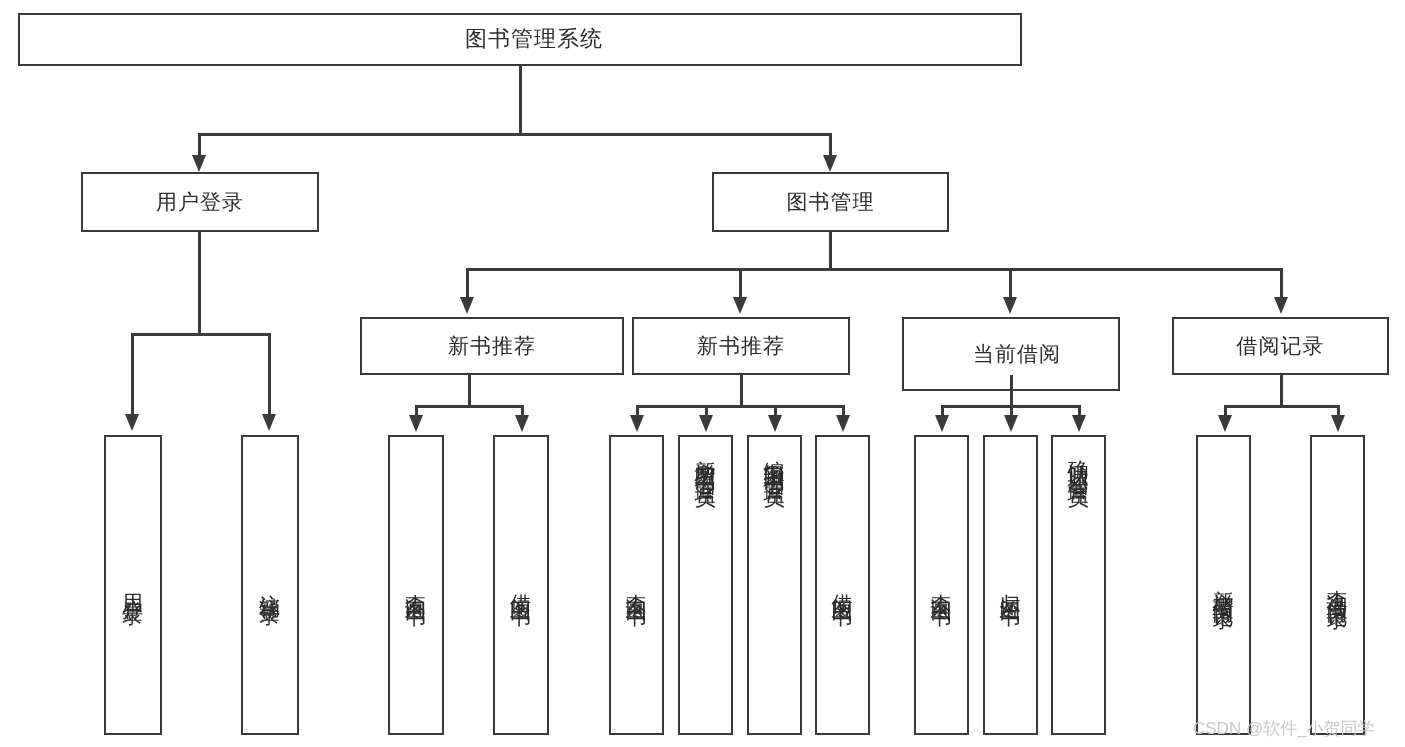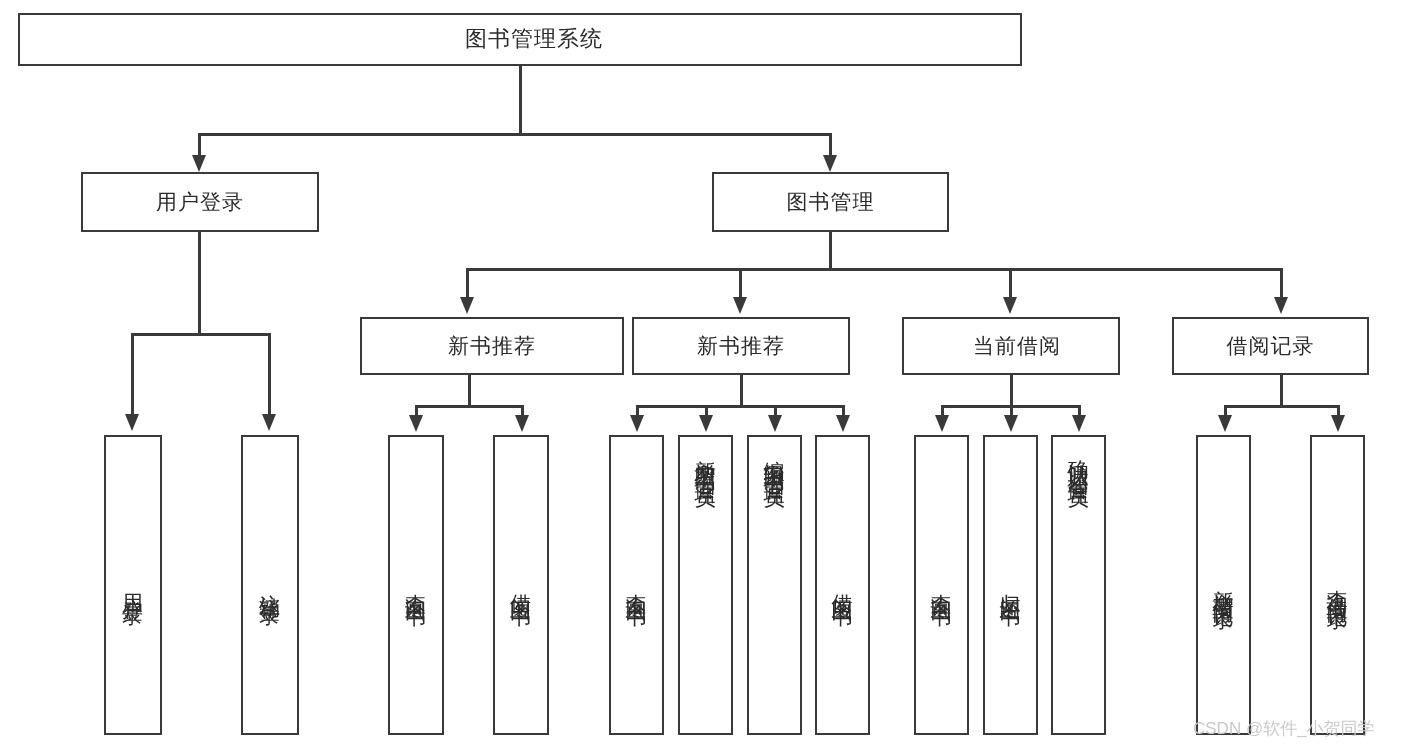--- a/index.html
+++ b/index.html
@@ -126,24 +126,24 @@
 
   <div class="ln vln" style="left:1280px; top:268px; height:31px;"></div>
   <div class="arrow" style="left:1274px; top:297px;"></div>
 
   <div class="node horiz" style="left:360px; top:317px; width:264px; height:58px;">
     <span>新书推荐</span>
   </div>
   <div class="node horiz" style="left:632px; top:317px; width:218px; height:58px;">
     <span>新书推荐</span>
   </div>
-  <div class="node horiz" style="left:902px; top:317px; width:218px; height:58px;padding-left:12px;">
+  <div class="node horiz" style="left:902px; top:317px; width:218px; height:74px;padding-left:12px;">
     <span>当前借阅</span>
   </div>
-  <div class="node horiz" style="left:1172px; top:317px; width:197px; height:58px;">
+  <div class="node horiz" style="left:1172px; top:317px; width:217px; height:58px;">
     <span>借阅记录</span>
   </div>
 
   <div class="ln vln" style="left:468px; top:375px; height:30px;"></div>
   <div class="ln hln" style="left:415px; top:405px; width:108px;"></div>
   <div class="ln vln" style="left:415px; top:405px; height:12px;"></div>
   <div class="arrow" style="left:409px; top:415px;"></div>
   <div class="ln vln" style="left:521px; top:405px; height:12px;"></div>
   <div class="arrow" style="left:515px; top:415px;"></div>
 

